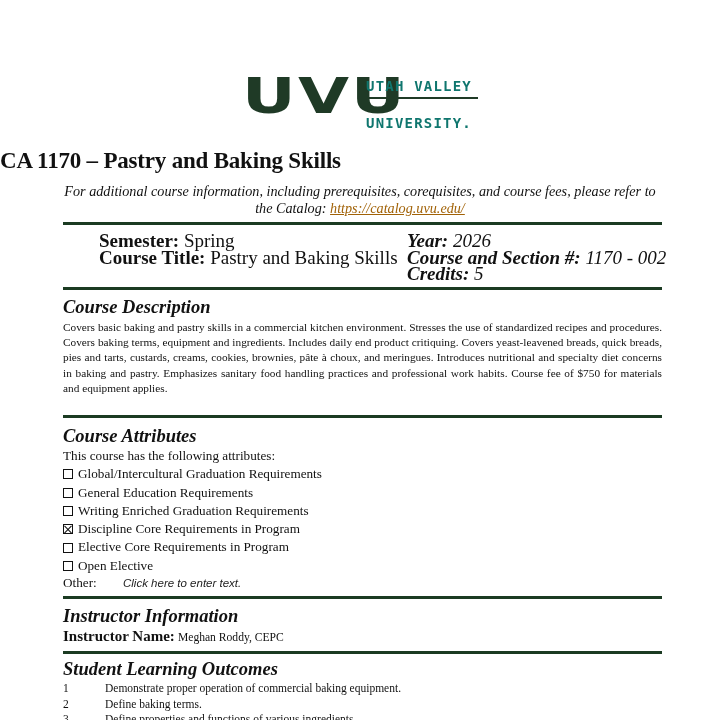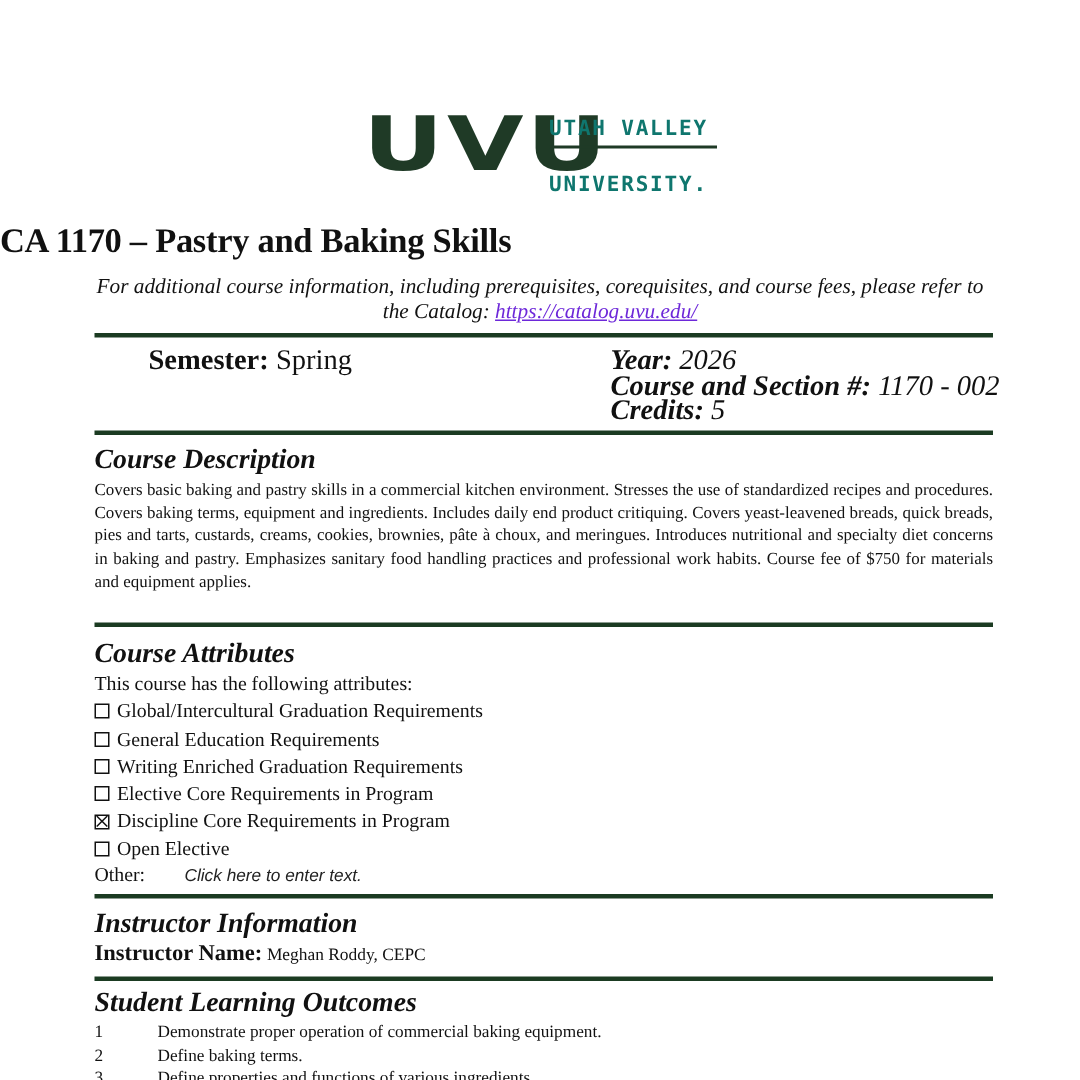--- a/index.html
+++ b/index.html
@@ -15,21 +15,21 @@
                    transform-origin: left center; }
     .logo-text { position: absolute; left: 124px; top: 4px; width: 112px; font-family: "DejaVu Sans Mono", monospace;
                  font-weight: bold; color: #0f766e; font-size: 14px; line-height: 16px; letter-spacing: 1.2px; }
     .logo-line1 { display: block; padding-bottom: 3px; border-bottom: 2px solid #1f3a26; white-space: nowrap; }
     .logo-line2 { display: block; padding-top: 16px; white-space: nowrap; }
 
     .title { position: absolute; left: 0; width: 720px; top: 148px; 
              font-weight: bold; font-size: 23px; letter-spacing: -0.2px; }
     .subtitle { position: absolute; left: 58px; width: 604px; top: 183px; text-align: center;
                 font-style: italic; font-size: 14.2px; line-height: 17px; }
-    .subtitle a { color: #6d28d9; text-decoration: underline; margin-top: 40px; }
+    .subtitle a { color: #a16207; text-decoration: underline; margin-top: 40px; }
 
     .rule { position: absolute; left: 63px; width: 599px; height: 3px; background: #1b3b22; }
 
     .info { position: absolute; font-size: 19px; line-height: 16.5px; margin-left: 36px; }
     .info .row { white-space: nowrap; }
     .info b { font-weight: bold; }
 
     .heading { position: absolute; left: 63px; font-size: 18.5px; font-weight: bold; font-style: italic; }
 
     .desc { position: absolute; left: 63px; width: 599px; top: 320px; font-size: 11.3px;
@@ -68,20 +68,21 @@
     </div>
   </div>
 
   <div class="title">CA 1170 – Pastry and Baking Skills</div>
   <div class="subtitle"><span>For additional course information, including prerequisites, corequisites, and course fees, please refer to the Catalog: </span><a href="#">https://catalog.uvu.edu/</a></div>
 
   <div class="rule" style="top:222px"></div>
 
   <div class="info" style="left:63px; top:233px;">
     <div class="row"><b>Semester:</b> <span>Spring</span></div>
+    <div class="row"><b>Course Title:</b> <span>Pastry and Baking Skills</span></div>
   </div>
   <div class="info" style="left:371px; top:233px;font-style:italic;">
     <div class="row"><b>Year:</b> <span>2026</span></div>
     <div class="row"><b>Course and Section #:</b> <span>1170 - 002</span></div>
     <div class="row"><b>Credits:</b> <span>5</span></div>
   </div>
 
   <div class="rule" style="top:287px"></div>
 
   <div class="heading" style="top:297px">Course Description</div>
@@ -98,26 +99,26 @@
       </div>
     <div class="attr-row">
         <span class="cb"></span>
         <span>General Education Requirements</span>
       </div>
     <div class="attr-row">
         <span class="cb"></span>
         <span>Writing Enriched Graduation Requirements</span>
       </div>
     <div class="attr-row">
+        <span class="cb checked"></span>
+        <span>Discipline Core Requirements in Program</span>
+      </div>
+    <div class="attr-row">
         <span class="cb"></span>
         <span>Elective Core Requirements in Program</span>
-      </div>
-    <div class="attr-row">
-        <span class="cb checked"></span>
-        <span>Discipline Core Requirements in Program</span>
       </div>
     <div class="attr-row">
         <span class="cb"></span>
         <span>Open Elective</span>
       </div>
     <div style="line-height:16px"><span>Other:</span> <span class="other-value">Click here to enter text.</span></div>
   </div>
 
   <div class="rule" style="top:596px"></div>
 

